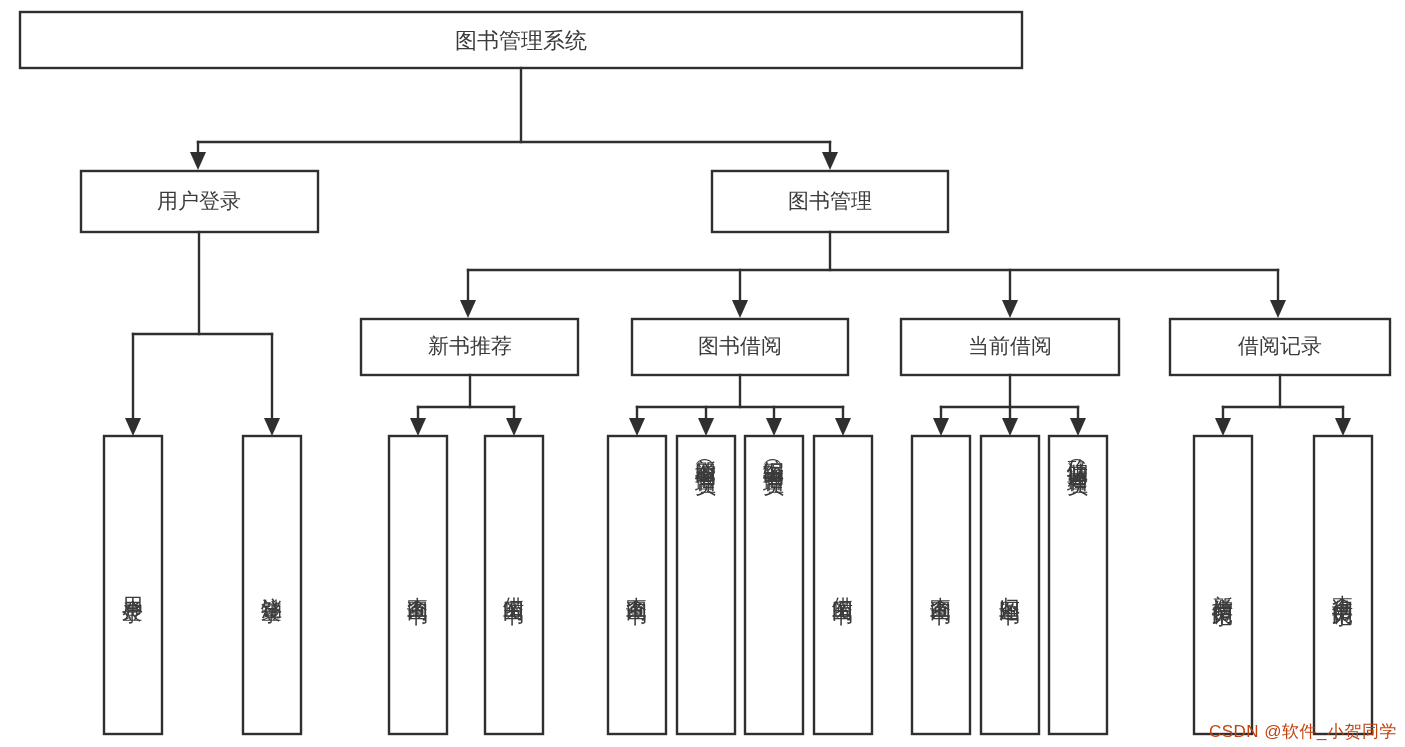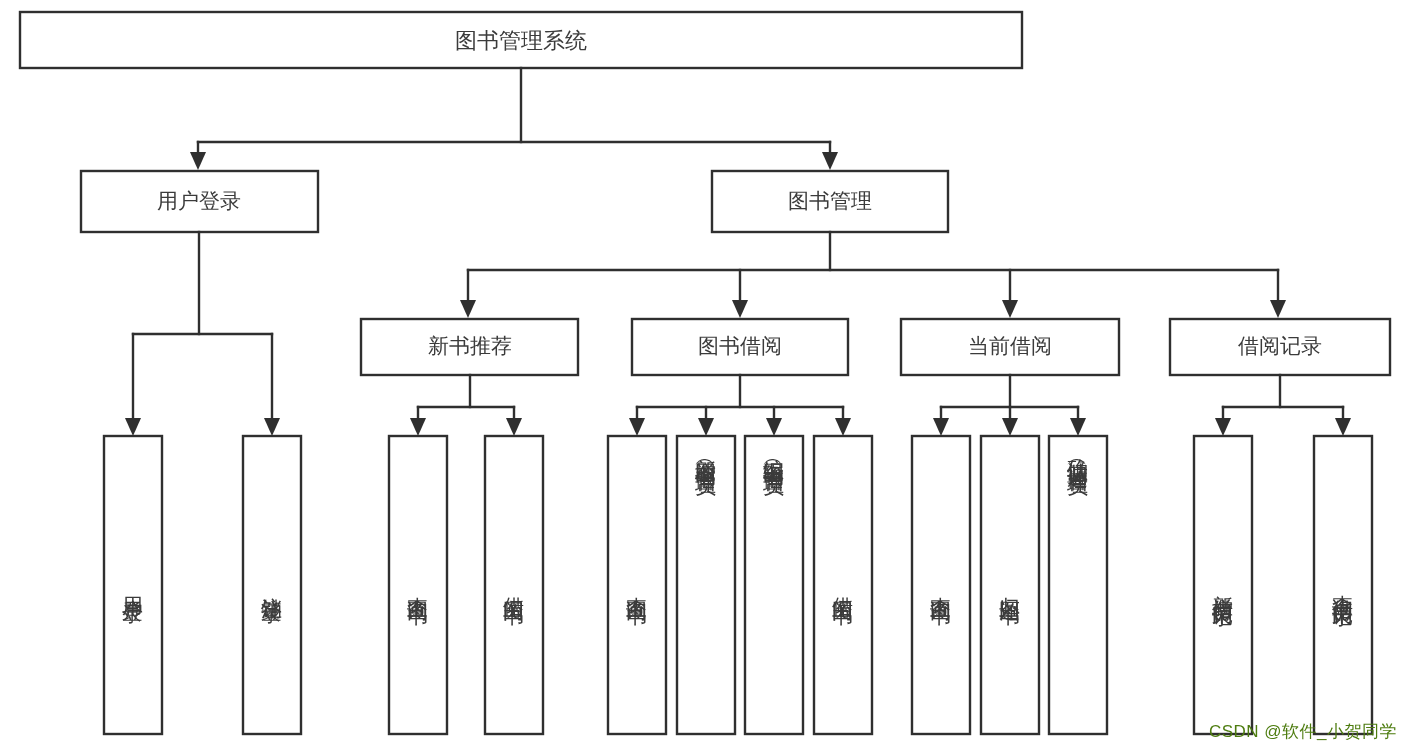--- a/index.html
+++ b/index.html
@@ -67,21 +67,21 @@
     letter-spacing: 2.5px;
     color: #3b3b3b;
     white-space: nowrap;
   }
   #watermark {
     position: absolute;
     right: 8px;
     bottom: 4px;
     font-family: "Liberation Sans", "DejaVu Sans", sans-serif;
     font-size: 17px;
-    color: #4d7c0f;
+    color: #c2410c;
     letter-spacing: 0.5px;
     white-space: nowrap;
   }
 </style>
 </head>
 <body>
 
 <div id="diagram-root">
 
   <svg id="tree-svg" viewBox="0 0 1405 747">

